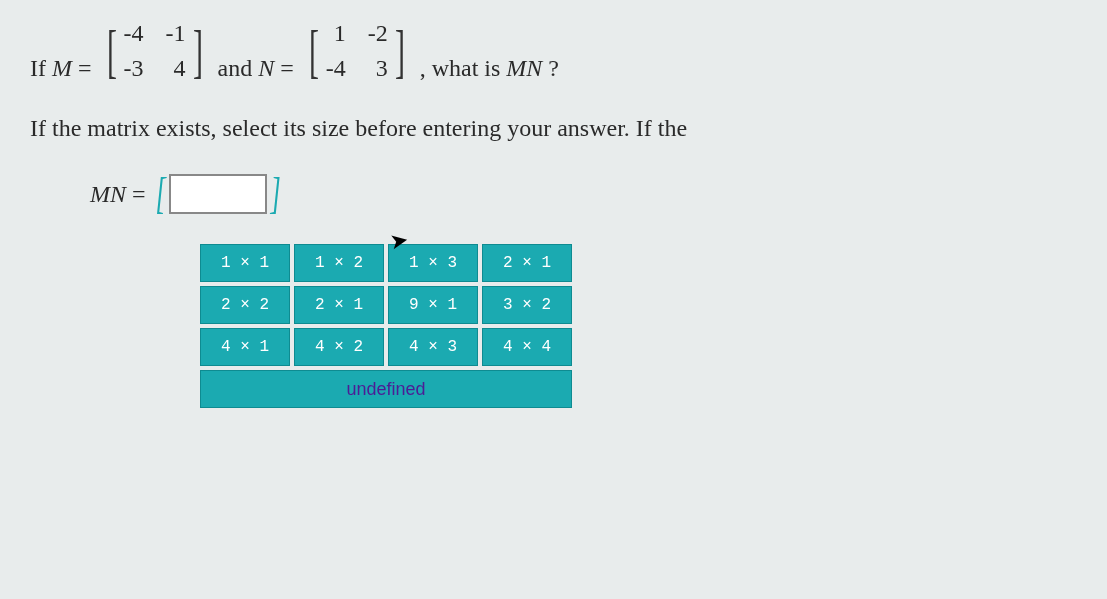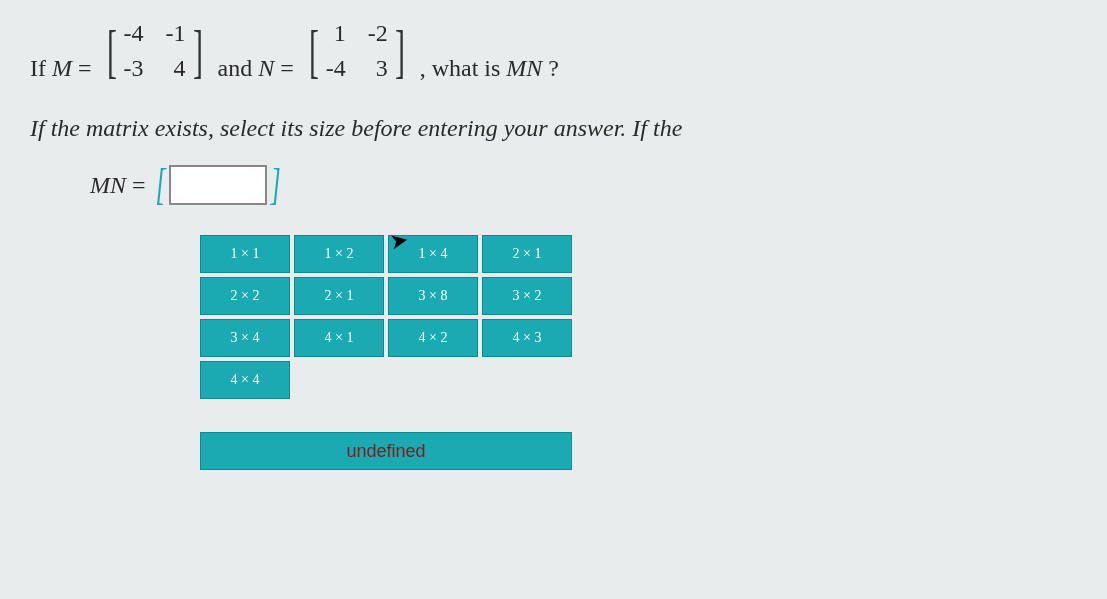--- a/index.html
+++ b/index.html
@@ -37,22 +37,21 @@
     display: inline-grid;
     grid-template-columns: auto auto;
     column-gap: 22px;
     row-gap: 8px;
     text-align: right;
     font-size: 24px;
     padding: 0 2px;
   }
   .italic { font-style: italic; }
   .instruction {
-    font-style: italic;
-    margin: 8px 0 19px 0;
+    margin: 8px 0 28px 0;
     line-height: 1.5;
   }
   .answer-line {
     display: flex;
     align-items: center;
     margin-left: 60px;
     margin-bottom: 30px;
     font-style: italic;
     gap: 6px;
   }
@@ -78,40 +77,39 @@
     display: inline-grid;
     grid-template-columns: repeat(4, 90px);
     grid-auto-rows: 38px;
     gap: 4px;
     margin-left: 170px;
   }
   .size-btn {
     background: #1baab1;
     color: #fff;
     border: 1px solid #0e8b91;
-    font-size: 14px;
-    font-family: Liberation Serif, serif;
+    font-size: 16px;
+    font-family: Liberation Mono, monospace;
     display: flex;
     align-items: center;
     justify-content: center;
     cursor: pointer;
   }
   .undef-btn {
     grid-column: 1 / span 4;
     background: #1baab1;
-    color: #7f1d1d;
+    color: #4c1d95;
     border: 1px solid #0e8b91;
     font-size: 18px;
     font-family: Arial, sans-serif;
     height: 36px;
     display: flex;
     align-items: center;
     justify-content: center;
     cursor: pointer;
-    margin-top: 29px;
   }
   .cursor {
     position: absolute;
     top: 228px;
     left: 390px;
     font-size: 22px;
     color: #000;
     transform: rotate(-10deg);
   }
 </style>
@@ -163,27 +161,26 @@
   <span class="answer-box-wrap">
     <span class="ab-bracket">[</span>
     <input class="answer-input" value="" style="">
     <span class="ab-bracket">]</span>
   </span>
 </div>
 
 <div class="size-grid">
   <div class="size-btn">1 × 1</div>
   <div class="size-btn">1 × 2</div>
-  <div class="size-btn">1 × 4</div>
+  <div class="size-btn">1 × 3</div>
   <div class="size-btn">2 × 1</div>
   <div class="size-btn">2 × 2</div>
   <div class="size-btn">2 × 1</div>
-  <div class="size-btn">3 × 8</div>
+  <div class="size-btn">9 × 1</div>
   <div class="size-btn">3 × 2</div>
-  <div class="size-btn">3 × 4</div>
   <div class="size-btn">4 × 1</div>
   <div class="size-btn">4 × 2</div>
   <div class="size-btn">4 × 3</div>
   <div class="size-btn">4 × 4</div>
   <div class="undef-btn">undefined</div>
 </div>
 
 <div class="cursor">➤</div>
 
 

